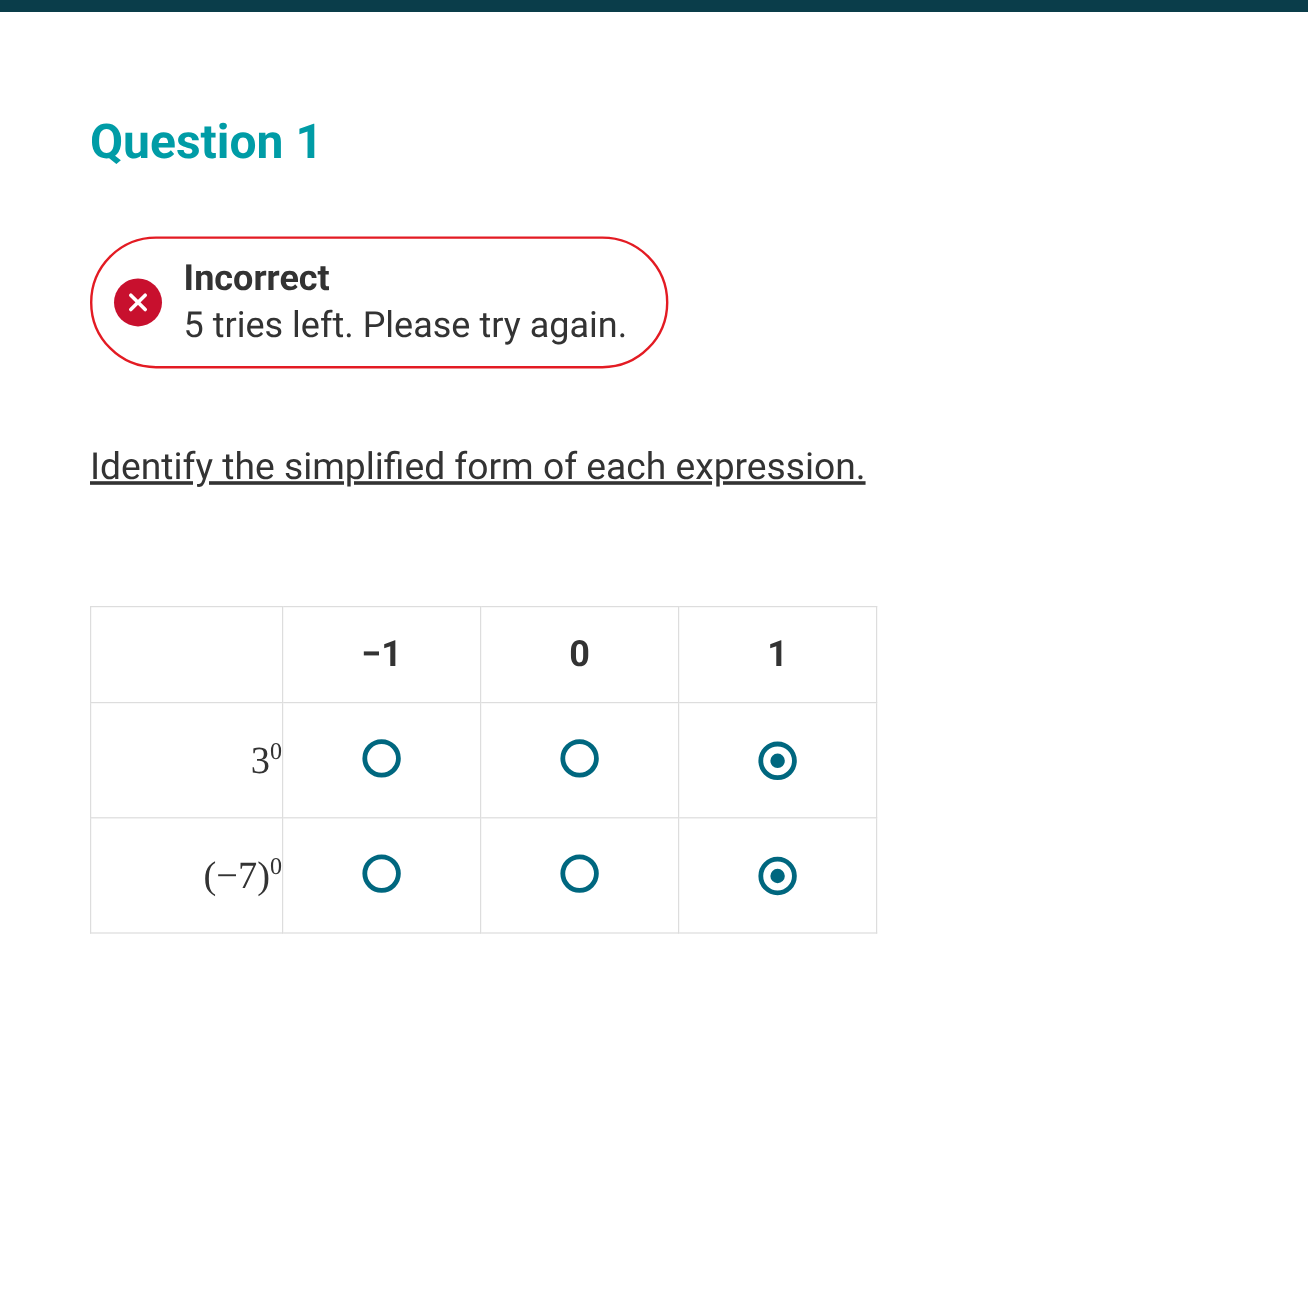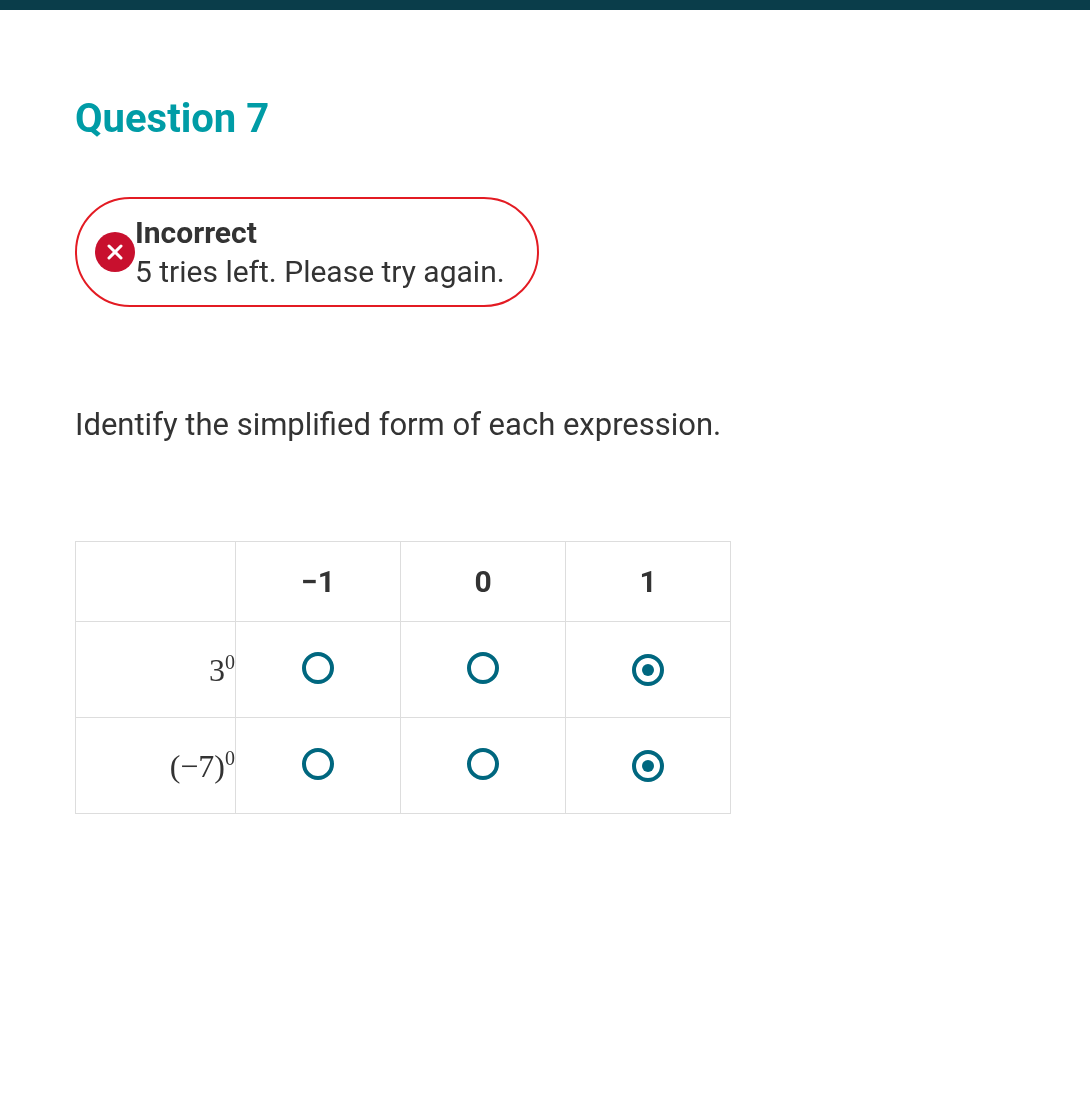--- a/index.html
+++ b/index.html
@@ -27,21 +27,22 @@
       font-size: 40px;
       font-weight: 700;
       margin-bottom: 55px;
     }
     .feedback-pill {
       display: inline-flex;
       align-items: center;
       border: 2px solid #e31b23;
       border-radius: 60px;
       padding: 14px 32px 14px 18px;
-      margin-bottom: 96px;
+      gap: 18px;
+      margin-bottom: 60px;
     }
     .feedback-icon {
       width: 40px;
       height: 40px;
       background: #c8102e;
       border-radius: 50%;
       display: flex;
       align-items: center;
       justify-content: center;
       flex-shrink: 0;
@@ -63,20 +64,21 @@
     .feedback-subtitle {
       font-size: 30px;
       font-weight: 400;
       color: #333;
     }
     .question-text {
       font-size: 31px;
       color: #333;
       margin-bottom: 95px;
       line-height: 1.4;
+      text-decoration: underline;
     }
     .answer-table {
       border-collapse: collapse;
     }
     .answer-table th,
     .answer-table td {
       border: 1px solid #ddd;
       text-align: center;
       vertical-align: middle;
     }
@@ -125,21 +127,21 @@
       border-radius: 50%;
       display: block;
     }
   </style>
 </head>
 <body>
 
 <div class="top-bar"></div>
 
 <div class="content">
-  <h1 class="question-title">Question 7</h1>
+  <h1 class="question-title">Question 1</h1>
 
   <div class="feedback-pill">
     <div class="feedback-icon">
       <svg viewBox="0 0 18 18" fill="none" stroke="#fff" stroke-width="3" stroke-linecap="round">
         <line x1="3" y1="3" x2="15" y2="15"></line>
         <line x1="15" y1="3" x2="3" y2="15"></line>
       </svg>
     </div>
     <div class="feedback-text">
       <span class="feedback-title">Incorrect</span>

